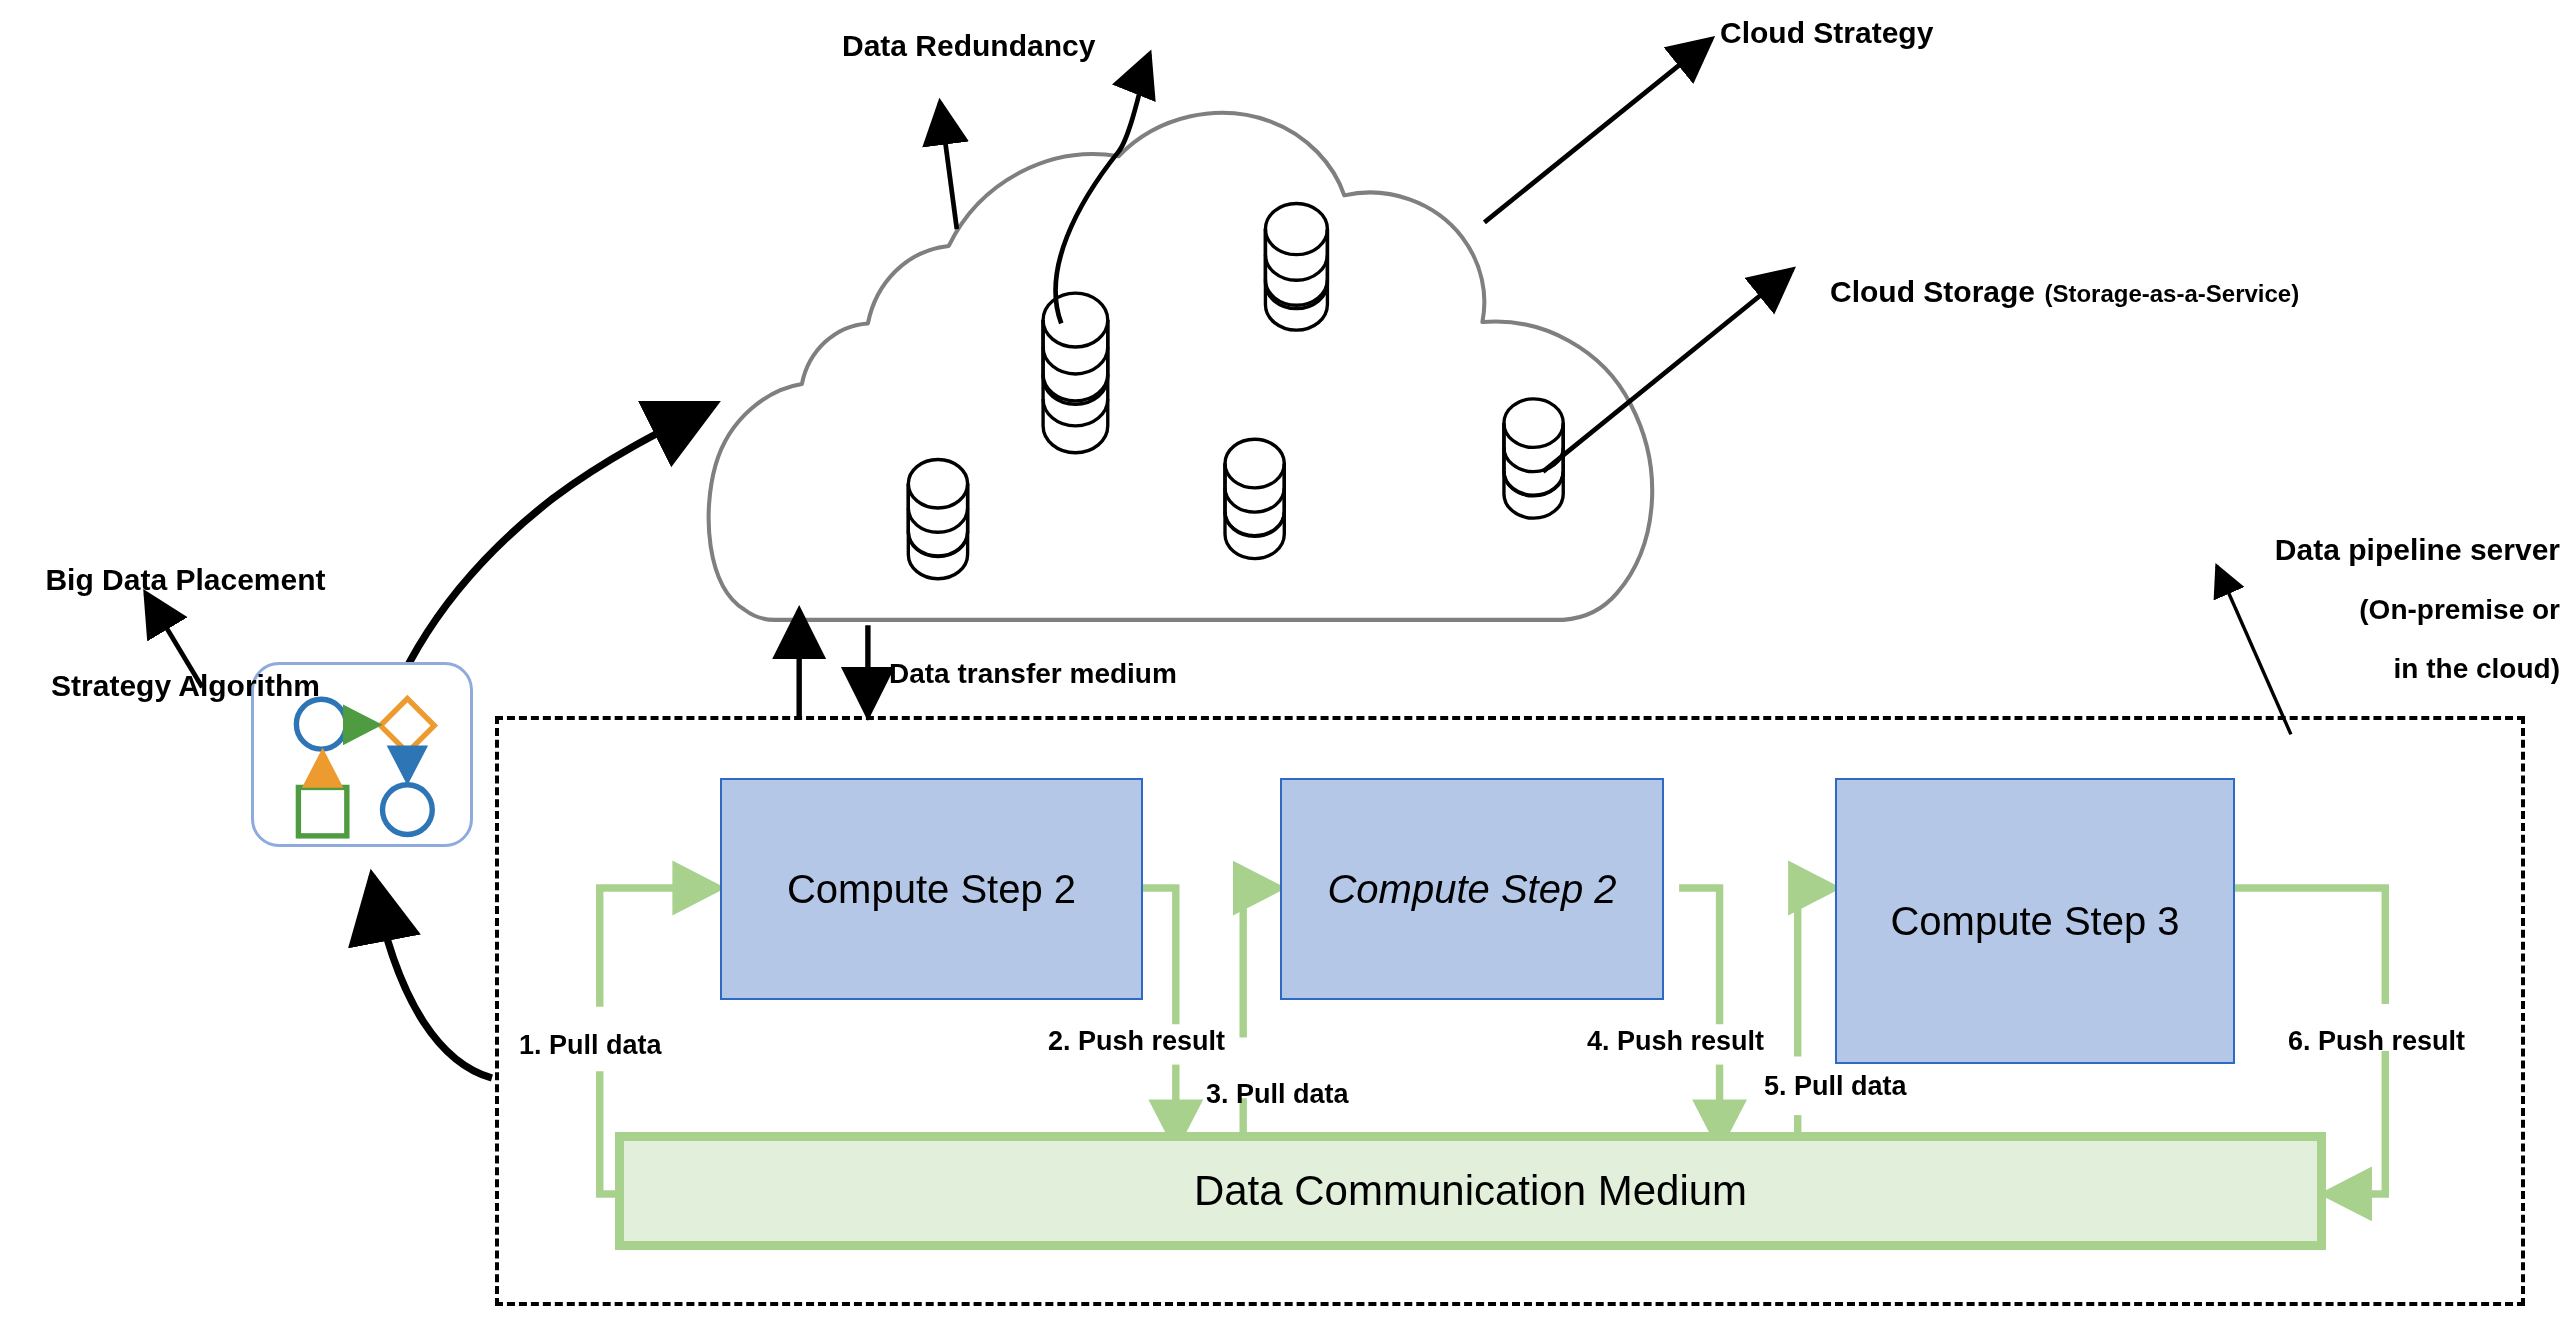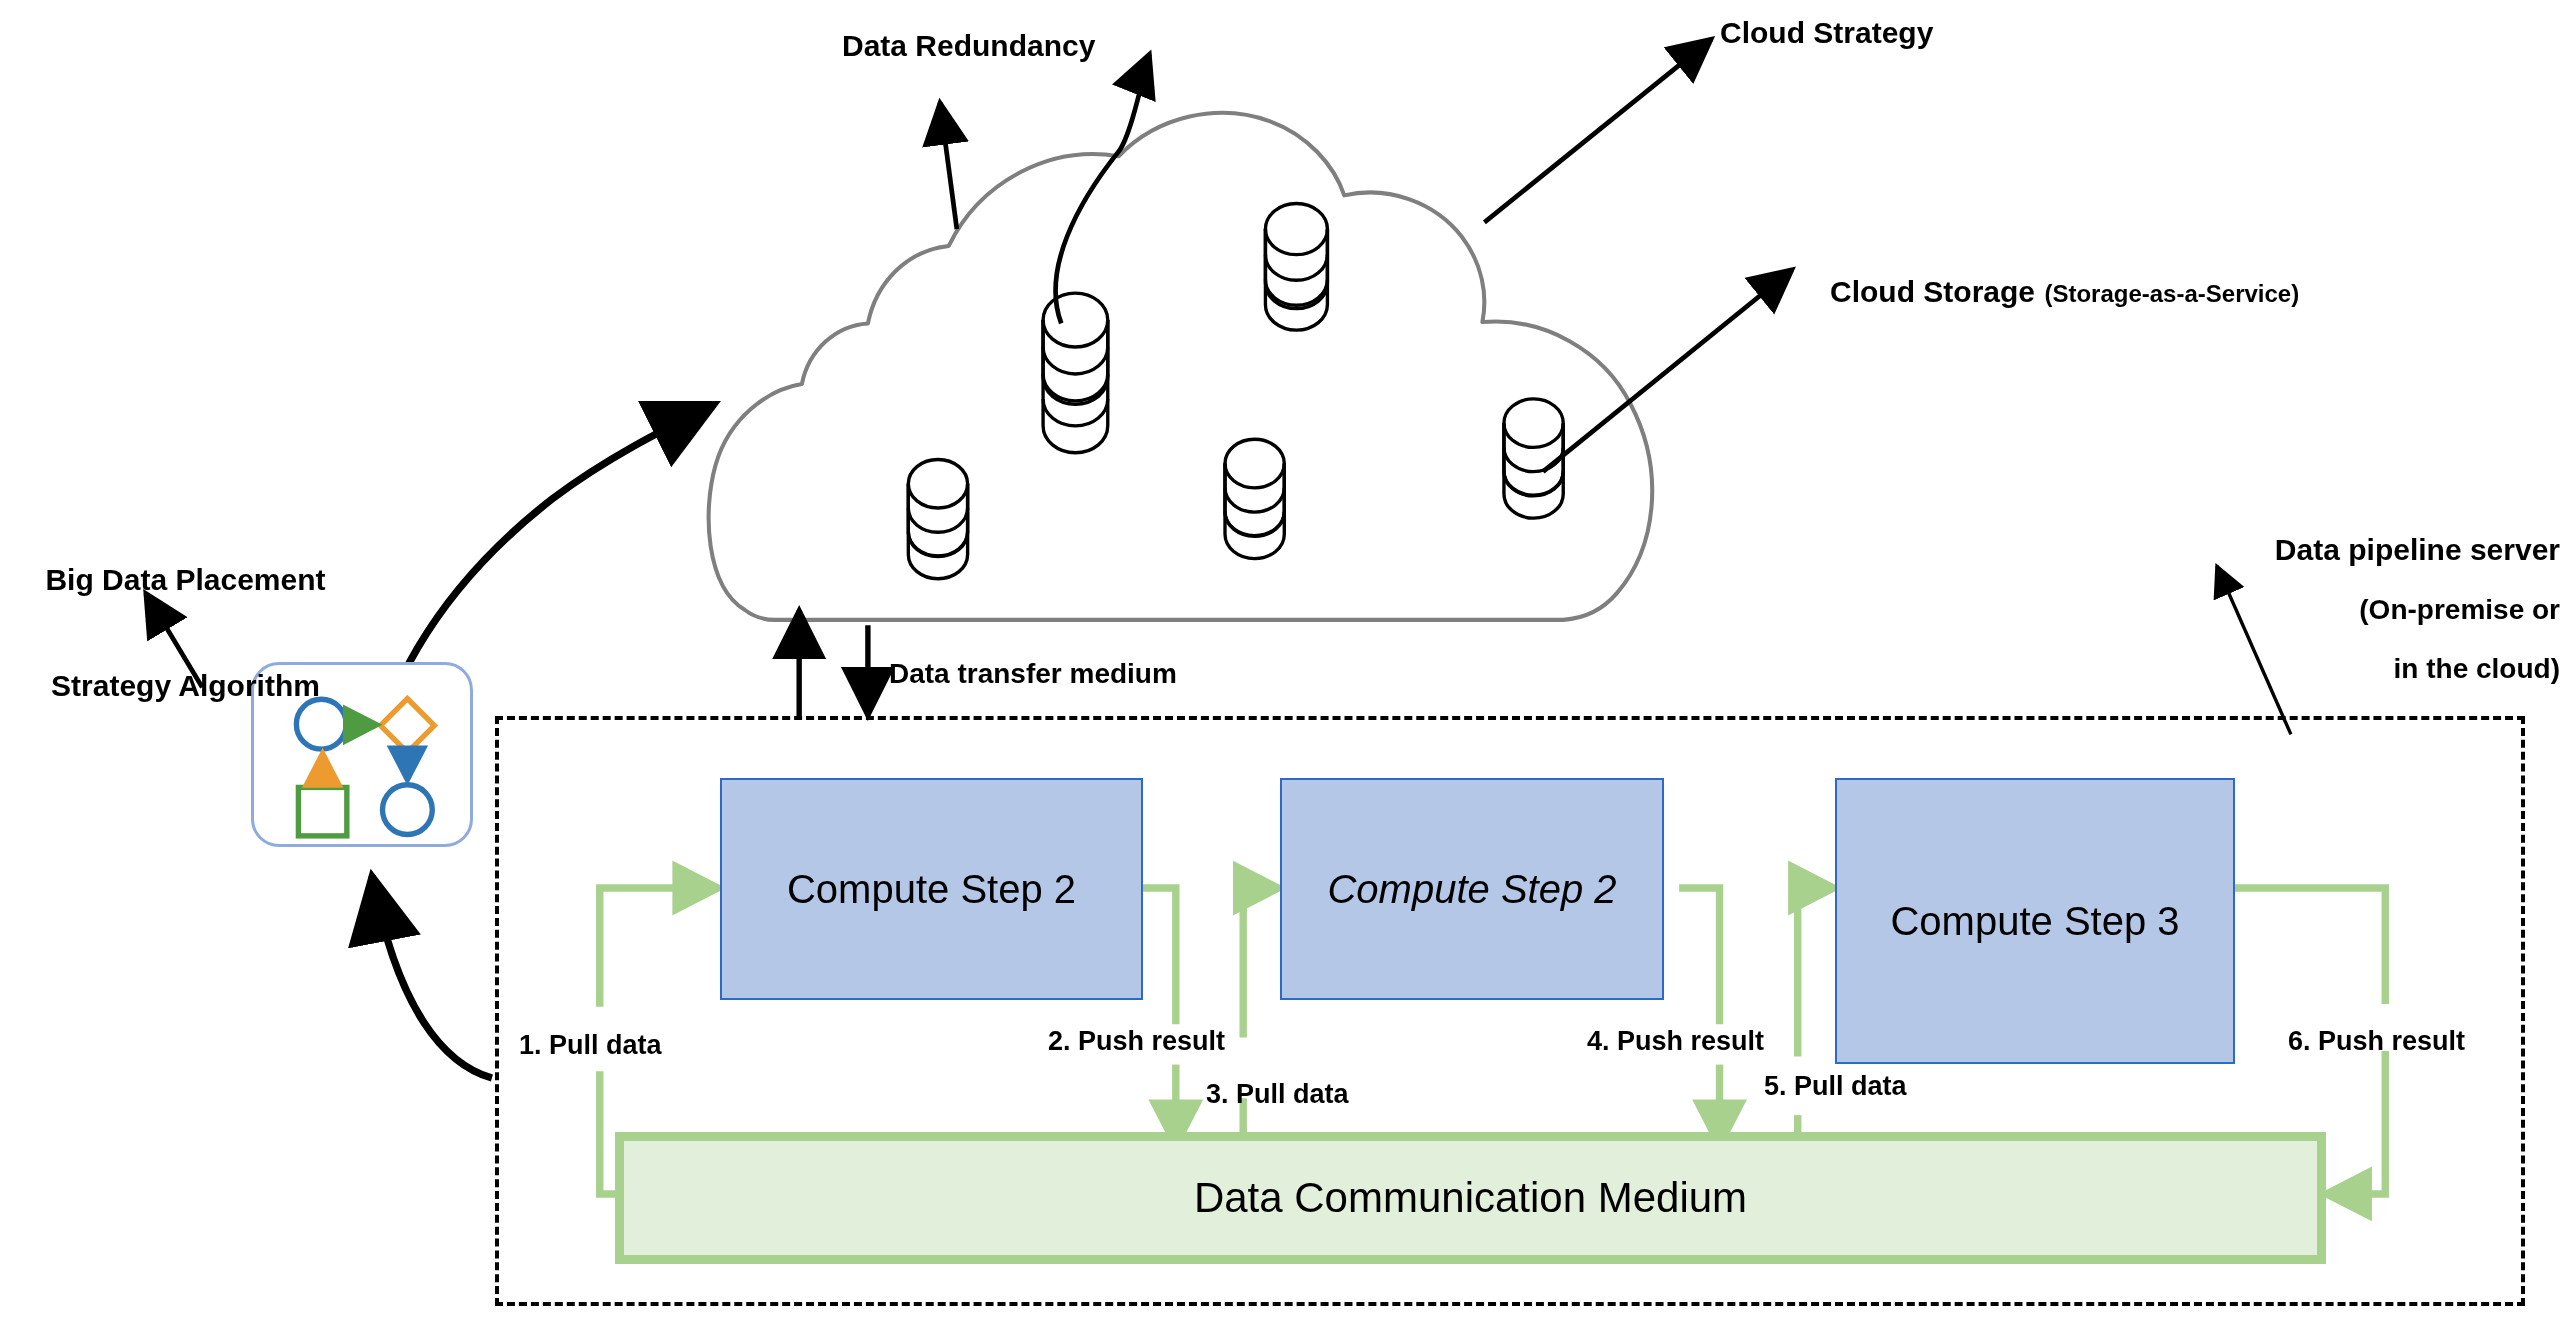--- a/index.html
+++ b/index.html
@@ -288,21 +288,21 @@
   </div>
 
   <div class="compute-box" style="left:1280px; top:778px; width:384px; height:222px;font-style:italic;">
     <span>Compute Step 2</span>
   </div>
 
   <div class="compute-box" style="left:1835px; top:778px; width:400px; height:286px;">
     <span>Compute Step 3</span>
   </div>
 
-  <div class="medium-bar" style="left:615px; top:1132px; width:1711px; height:132px;">
+  <div class="medium-bar" style="left:615px; top:1132px; width:1711px; height:118px;">
     <span>Data Communication Medium</span>
   </div>
 
   <div class="lbl callout" style="left:842px; top:28px;">Data Redundancy</div>
 
   <div class="lbl callout" style="left:1720px; top:15px;">Cloud Strategy</div>
 
   <div class="lbl" style="left:1818px; top:261px;">
     <span class="callout">Cloud Storage</span><span style="display:inline-block;width:9.4px;"></span><span class="callout-sub">(Storage-as-a-Service)</span>
   </div>

